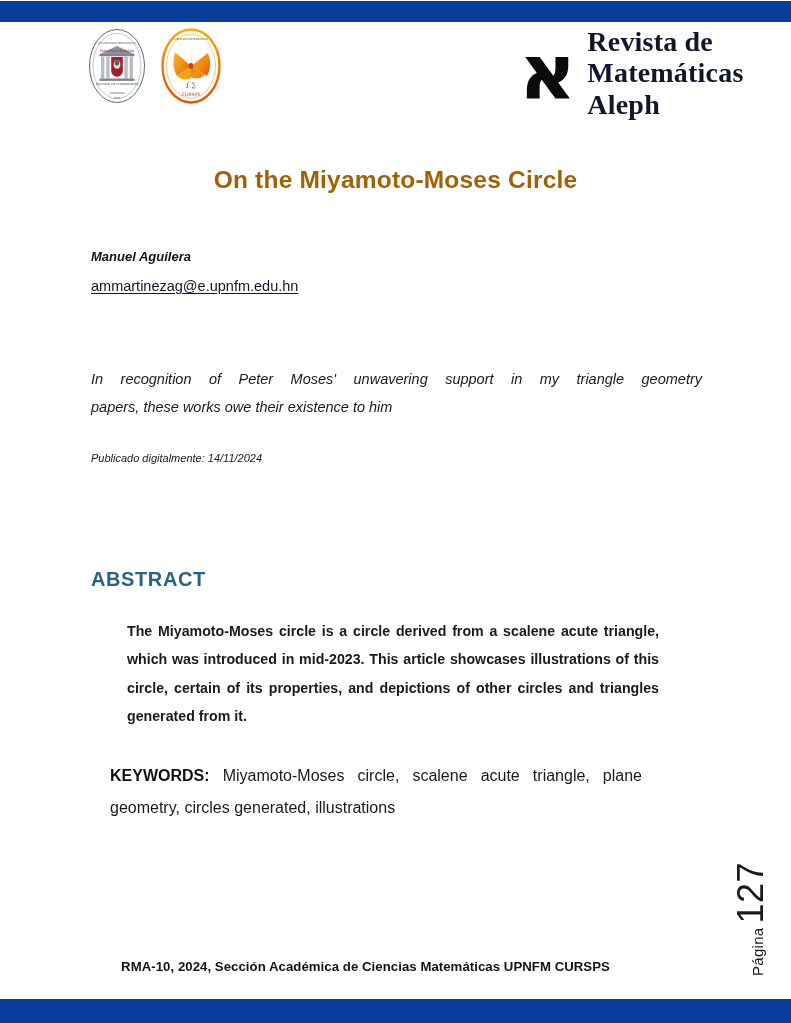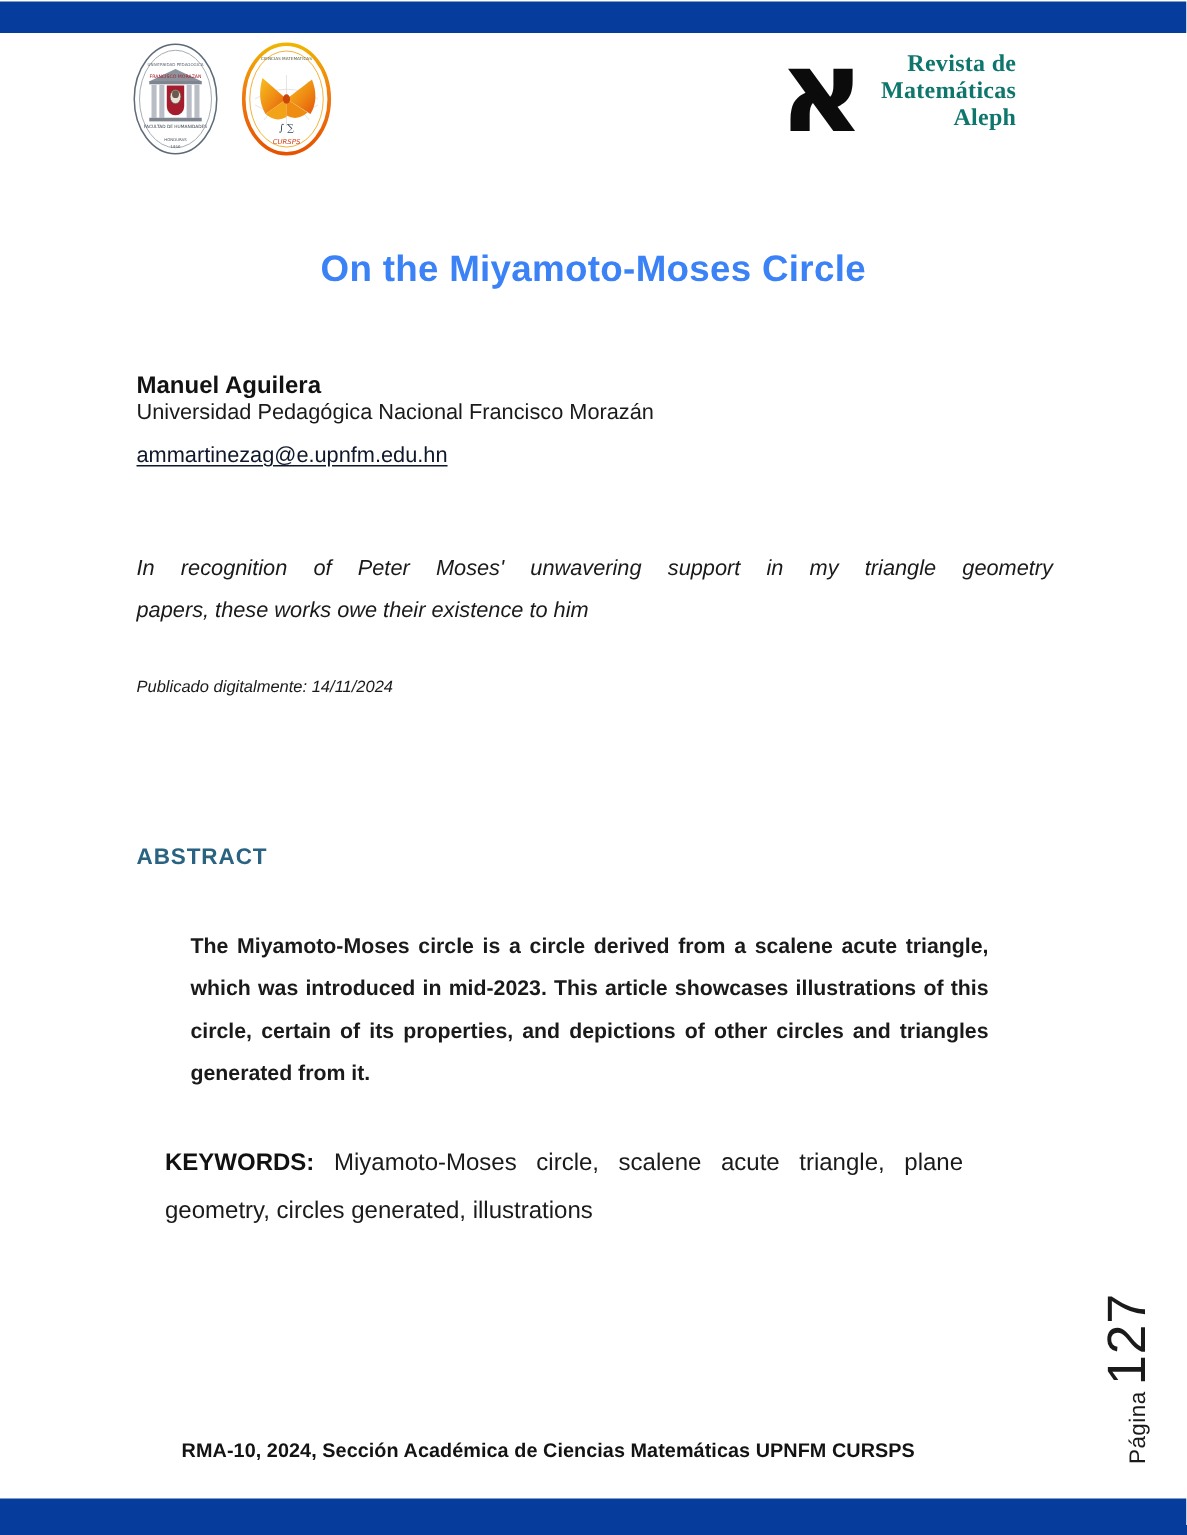--- a/index.html
+++ b/index.html
@@ -60,49 +60,51 @@
     font-size: 76px;
     line-height: 0.92;
     font-weight: 700;
     color: #0b0b0b;
     display: block;
     transform: scaleX(1.05);
   }
   .journal-words {
     font-family: "Liberation Serif", serif;
     font-weight: 700;
-    font-size: 16px;
+    font-size: 28px;
     line-height: 1.12;
-    color: #0f766e;
-    text-align: right;
+    color: #0f172a;
+    text-align: left;
     letter-spacing: 0.2px;
   }
 
   
   .doc-title {
     position: absolute;
     left: 0; top: 150px;
     width: 791px;
     text-align: center;
     font-size: 24.5px;
     font-weight: 700;
     letter-spacing: 0.2px;
-    color: #3b82f6;
+    color: #a16207;
   }
 
   
   .author-block {
     position: absolute;
     left: 91px; top: 249px;
     width: 610px;
   }
   .author-name {
-    font-size: 16px;
+    font-size: 13px;
     font-weight: 700;
     color: #121212;
+    margin-bottom: 13px;
+    font-style: italic;
   }
   .author-affil {
     font-size: 14.5px;
     color: #1a1a1a;
     margin-bottom: 12px;
   }
   .author-email {
     font-size: 14.5px;
     color: #0f172a;
     text-decoration: underline;
@@ -133,21 +135,21 @@
     left: 91px; top: 452px;
     font-size: 11px;
     font-style: italic;
     color: #1a1a1a;
   }
 
   
   .abstract-heading {
     position: absolute;
     left: 91px; top: 551px;
-    font-size: 15px;
+    font-size: 20px;
     font-weight: 700;
     letter-spacing: 0.6px;
     color: #2a6281;
   }
   .abstract-body {
     position: absolute;
     left: 127px; top: 617px;
     width: 532px;
     font-size: 14.2px;
     line-height: 2.0;
@@ -287,21 +289,20 @@
       <span>Matemáticas</span><br>
       <span>Aleph</span>
     </span>
   </div>
 </div>
 
 <h1 class="doc-title">On the Miyamoto-Moses Circle</h1>
 
 <div class="author-block">
   <div class="author-name">Manuel Aguilera</div>
-  <div class="author-affil">Universidad Pedagógica Nacional Francisco Morazán</div>
   <a class="author-email" href="#">ammartinezag@e.upnfm.edu.hn</a>
 </div>
 
 <div class="dedication">
   <span class="ded-line-1">In recognition of Peter Moses' unwavering support in my triangle geometry</span>
   <span>papers, these works owe their existence to him</span>
 </div>
 
 <div class="published">Publicado digitalmente: 14/11/2024</div>
 

